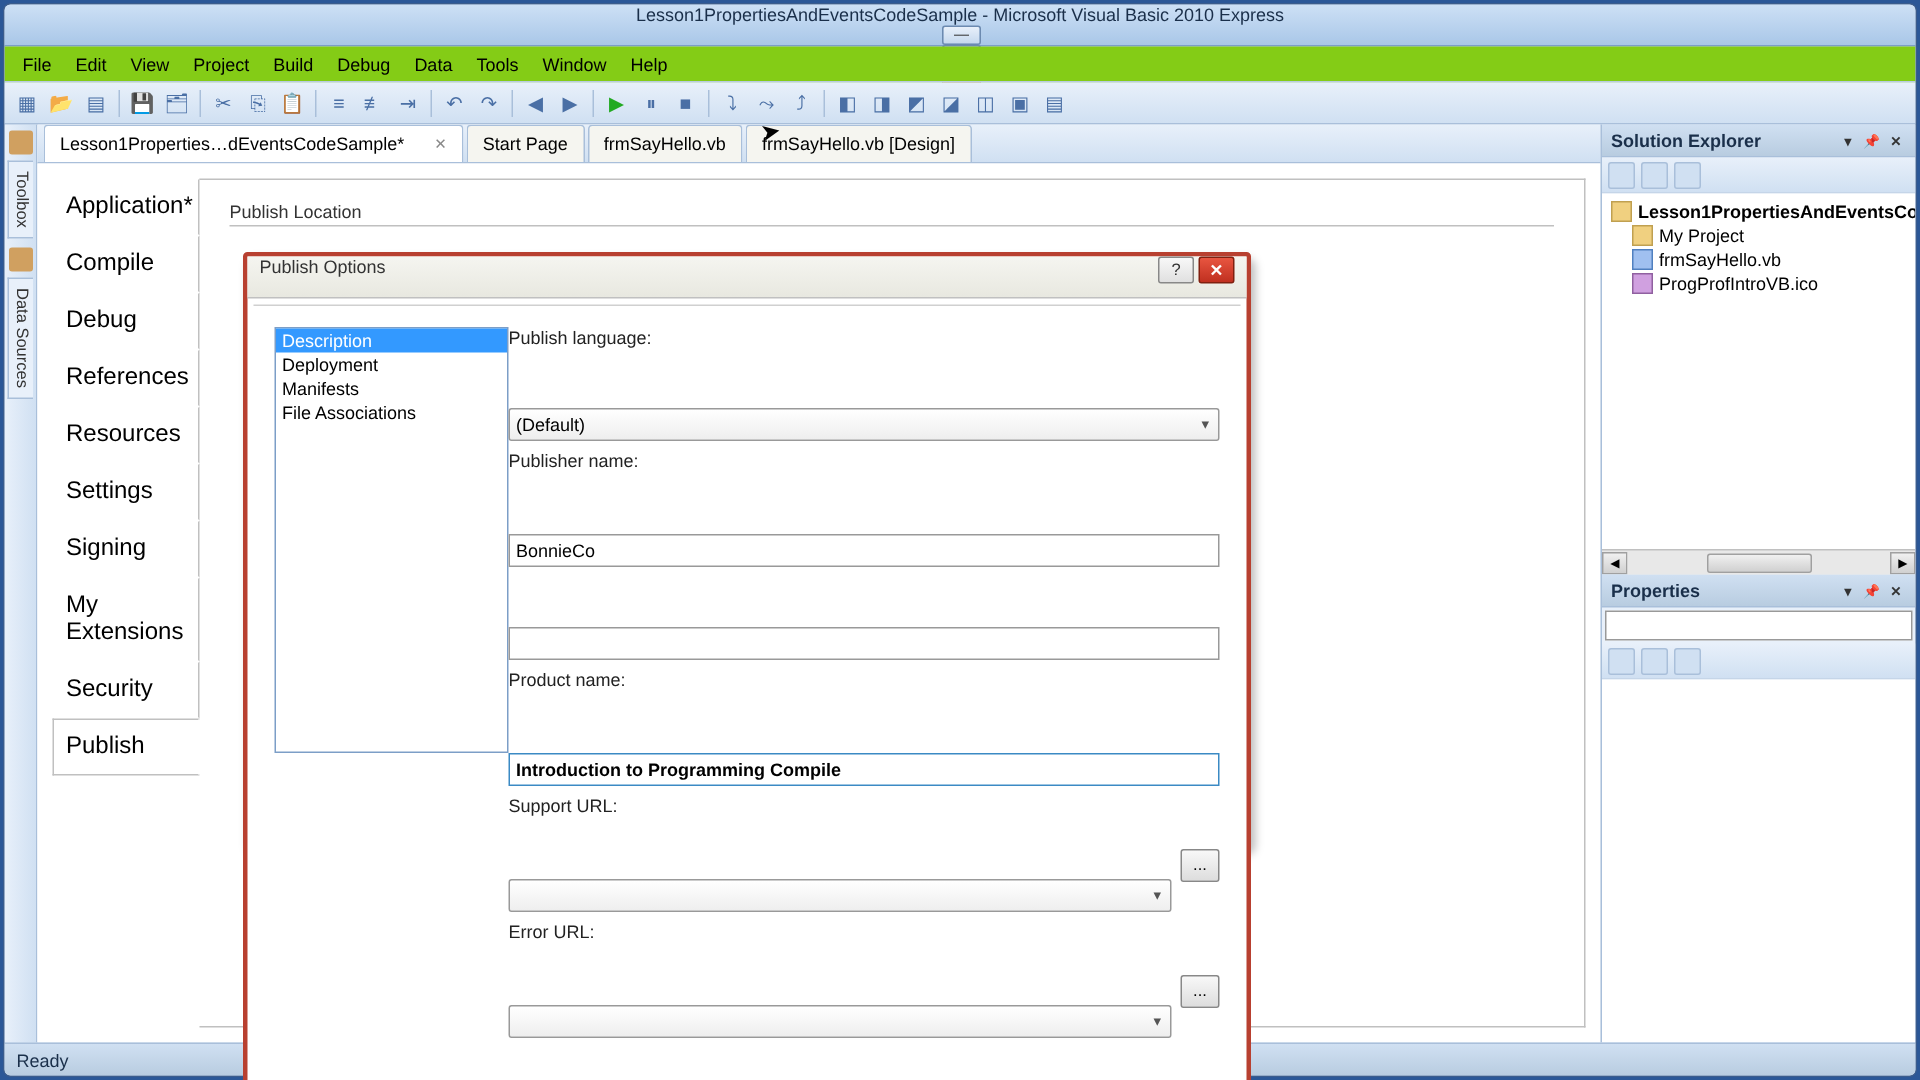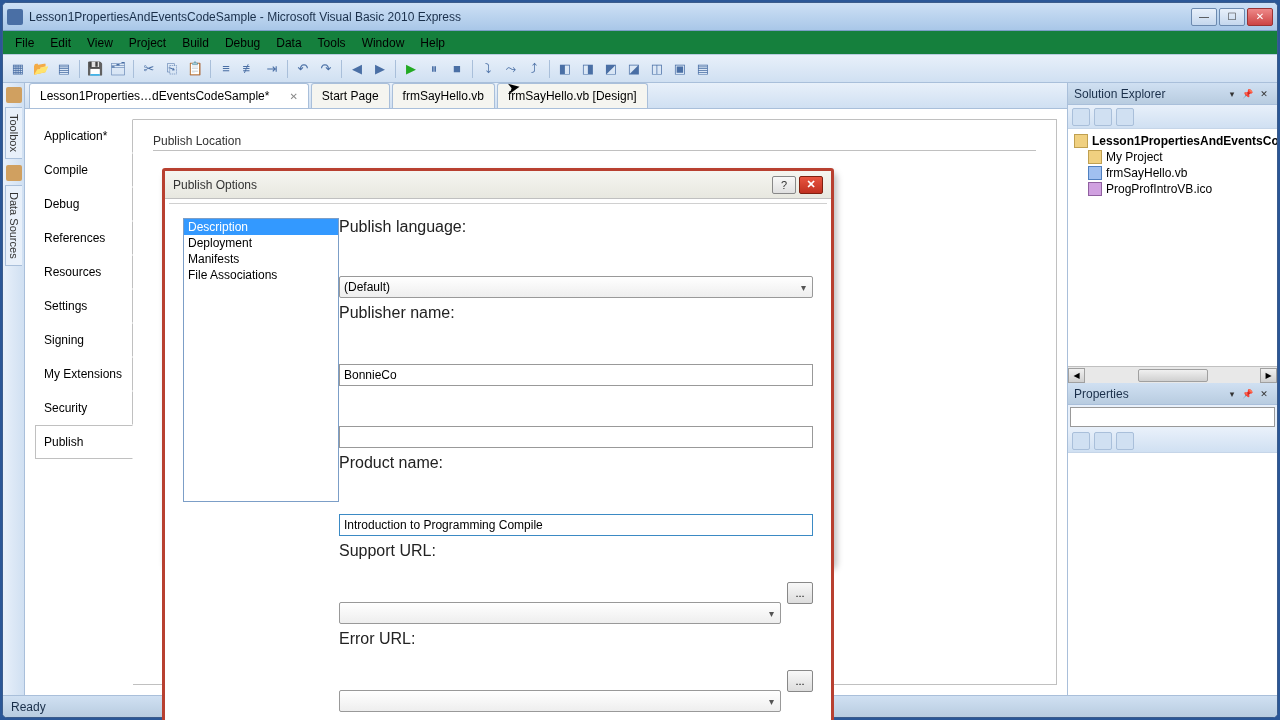--- a/index.html
+++ b/index.html
@@ -2,28 +2,28 @@
 <html><head>
 <meta charset="utf-8">
 <style>
 * { box-sizing: border-box; margin: 0; padding: 0; font-family: "Segoe UI", Tahoma, sans-serif; font-size: 12px; }
 body { background: #2b5797; width: 1280px; height: 720px; overflow: hidden; position: relative; }
 
 
 .window { position: absolute; left: 2px; top: 2px; right: 2px; bottom: 2px; background: #d6e5f5; border: 1px solid #3b5c8c; border-radius: 5px; overflow: hidden; display: flex; flex-direction: column; }
 
 
-.titlebar { height: 28px; background: linear-gradient(#cde0f5,#a9c7e8); display: flex; align-items: center; padding: 0 4px; border-bottom: 1px solid #7c9ec7; }
+.titlebar { height: 28px; background: linear-gradient(#cde0f5,#a9c7e8); display: flex; align-items: center; padding: 0 4px; border-bottom: 1px solid #7c9ec7; flex-direction: column; }
 .titlebar .icon { width: 16px; height: 16px; background: #4a6fa5; margin-right: 6px; border-radius: 2px; }
 .titlebar .title { flex: 1; color: #1a2f4a; font-size: 12px; }
 .win-btn { width: 26px; height: 18px; margin-left: 2px; border: 1px solid #6c8ab0; border-radius: 2px; background: linear-gradient(#e8f0fa,#c5d8ee); display: flex; align-items: center; justify-content: center; font-size: 10px; color: #333; cursor: pointer; }
 .win-btn.close { background: linear-gradient(#e88,#c44); color: #fff; border-color: #933; }
 
 
-.menubar { height: 24px; background: #15803d; display: flex; align-items: center; padding: 0 4px; border-bottom: 1px solid #b8cce0; }
+.menubar { height: 24px; background: #84cc16; display: flex; align-items: center; padding: 0 4px; border-bottom: 1px solid #b8cce0; }
 .menubar span { padding: 3px 8px; cursor: pointer; }
 
 
 .toolbar { height: 28px; background: linear-gradient(#e8f0fa,#d0e0f2); border-bottom: 1px solid #a9bfda; display: flex; align-items: center; padding: 0 4px; gap: 1px; }
 .tb-btn { width: 22px; height: 22px; display: flex; align-items: center; justify-content: center; border-radius: 2px; cursor: pointer; color: #4a6fa5; font-size: 13px; }
 .tb-sep { width: 1px; height: 18px; background: #a9bfda; margin: 0 3px; }
 
 
 .main { flex: 1; display: flex; overflow: hidden; }
 
@@ -35,53 +35,53 @@
 
 .doc-area { flex: 1; display: flex; flex-direction: column; background: #fff; }
 .doc-tabs { height: 26px; background: linear-gradient(#e8f0fa,#d0e0f2); display: flex; align-items: flex-end; border-bottom: 1px solid #a9bfda; padding-left: 4px; }
 .doc-tab { padding: 5px 10px; background: #f5f5f0; border: 1px solid #a9bfda; border-bottom: none; margin-right: 2px; border-radius: 3px 3px 0 0; font-size: 11px; cursor: pointer; display: flex; align-items: center; gap: 20px; }
 .doc-tab.active { background: #fff; font-weight: normal; }
 .doc-tab .x { color: #888; font-size: 10px; }
 
 
 .designer { flex: 1; display: flex; background: #fff; padding: 10px; gap: 0; }
 .nav-list { width: 98px; background: #fff; }
-.nav-item { padding: 9px 8px; border: 1px solid transparent; border-right: 1px solid #c0c0c0; cursor: pointer; font-size: 12px; }
+.nav-item { padding: 9px 8px; border: 1px solid transparent; border-right: 1px solid #c0c0c0; cursor: pointer; font-size: 16px; }
 .nav-item.active { border: 1px solid #c0c0c0; border-right: 1px solid #fff; background: #fff; }
 .nav-content { flex: 1; border: 1px solid #c0c0c0; border-left: none; padding: 14px 20px; position: relative; }
 .section-hdr { font-size: 12px; color: #333; border-bottom: 1px solid #c0c0c0; padding-bottom: 2px; margin-bottom: 10px; }
 
 
 .dialog-shadow { position: absolute; left: 165px; top: 172px; width: 672px; height: 398px; background: rgba(0,0,0,0.25); border-radius: 6px; filter: blur(3px); }
 .dialog { position: absolute; left: 162px; top: 168px; width: 672px; background: #fff; border: 3px solid #b84030; border-radius: 3px; display: flex; flex-direction: column; }
-.dialog-title { height: 28px; background: linear-gradient(#f5f5f0,#e8e8e0); display: flex; align-items: center; padding: 0 8px; font-size: 12px; color: #333; border-bottom: 1px solid #c0c0c0; }
+.dialog-title { height: 28px; background: linear-gradient(#f5f5f0,#e8e8e0); display: flex; padding: 0 8px; font-size: 12px; color: #333; border-bottom: 1px solid #c0c0c0; }
 .dialog-title .spacer { flex: 1; }
 .dialog-title .dbtn { width: 24px; height: 18px; border: 1px solid #888; border-radius: 2px; background: linear-gradient(#f8f8f8,#e0e0e0); margin-left: 3px; display: flex; align-items: center; justify-content: center; font-size: 11px; cursor: pointer; }
 .dialog-title .dbtn.close { background: linear-gradient(#e85540,#c03020); color: #fff; border-color: #802010; font-weight: bold; }
 .dialog-body { padding: 14px; display: flex; gap: 0; border-top: 1px solid #d0d0d0; margin: 4px; }
 .option-list { width: 156px; height: 284px; border: 1px solid #7c9ec7; background: #fff; }
 .option-item { padding: 1px 4px; font-size: 12px; cursor: pointer; }
 .option-item.selected { background: #3399ff; color: #fff; }
 .form-col { flex: 1; }
-.form-col label { display: block; font-size: 16px; color: #222; margin-bottom: 2px; margin-top: 6px; }
+.form-col label { display: block; font-size: 12px; color: #222; margin-bottom: 2px; margin-top: 6px; }
 .form-col label:first-child { margin-top: 0; }
 .form-col input[type=text], .form-col .combo { width: 100%; height: 22px; border: 1px solid #999; padding: 2px 4px; font-size: 12px; background: #fff; margin-top: 40px; }
 .form-col .combo { background: linear-gradient(#fff,#eee); position: relative; display: flex; align-items: center; border-radius: 2px; }
 .form-col .combo::after { content: "▾"; position: absolute; right: 6px; font-size: 10px; color: #555; }
 .url-row { display: flex; gap: 6px; align-items: center; }
 .url-row .combo { flex: 1; }
 .url-row .browse { width: 26px; height: 22px; border: 1px solid #888; background: linear-gradient(#f8f8f8,#ddd); border-radius: 2px; font-size: 11px; cursor: pointer; }
 .dialog-buttons { display: flex; justify-content: flex-end; padding: 10px 18px 14px; }
 .dialog-buttons button { width: 72px; height: 24px; border: 1px solid #888; background: linear-gradient(#fafafa,#e0e0e0); border-radius: 3px; cursor: pointer; font-size: 12px; }
 .dialog-buttons button.ok { border: 1px solid #3b8ac4; box-shadow: 0 0 0 1px #7cb8e8 inset; }
 
 
 .right-panels { width: 210px; display: flex; flex-direction: column; border-left: 1px solid #a9bfda; }
 .panel { display: flex; flex-direction: column; background: #e8f0fa; }
-.panel-header { height: 22px; background: linear-gradient(#d0e0f2,#b8cce0); display: flex; align-items: center; padding: 0 6px; font-size: 11px; color: #1a2f4a; border-bottom: 1px solid #a9bfda; }
+.panel-header { height: 22px; background: linear-gradient(#d0e0f2,#b8cce0); display: flex; align-items: center; padding: 0 6px; font-size: 11px; color: #1a2f4a; border-bottom: 1px solid #a9bfda; font-weight: bold; }
 .panel-header .spacer { flex: 1; }
 .panel-header .pbtn { width: 14px; height: 14px; margin-left: 2px; font-size: 9px; color: #333; cursor: pointer; display: flex; align-items: center; justify-content: center; }
 .panel-toolbar { height: 24px; background: linear-gradient(#e8f0fa,#d0e0f2); border-bottom: 1px solid #c5d5e8; display: flex; align-items: center; padding: 0 4px; gap: 4px; }
 .panel-toolbar .pticon { width: 18px; height: 18px; background: #d0e0f2; border: 1px solid #a9bfda; border-radius: 2px; cursor: pointer; }
 .tree { flex: 1; background: #fff; padding: 4px; font-size: 12px; overflow: hidden; }
 .tree-item { padding: 1px 0 1px 16px; display: flex; align-items: center; gap: 4px; white-space: nowrap; }
 .tree-item.root { padding-left: 2px; font-weight: bold; text-align: center; }
 .tree-item .ticon { width: 14px; height: 14px; background: #f0d080; border: 1px solid #c0a050; flex-shrink: 0; }
 .tree-item .ticon.vb { background: #a0c0f0; border-color: #5080c0; }
 .tree-item .ticon.ico { background: #d0a0e0; border-color: #9060a0; }
@@ -294,21 +294,21 @@
       <div class="combo">
           <span>(Default)</span>
         </div>
 
       <label>Publisher name:</label>
       <input type="text" value="BonnieCo" style="">
 
       <input type="text" value="" style="">
 
       <label>Product name:</label>
-      <input type="text" style="border-color: rgb(59, 138, 196);" value="Introduction to Programming Compile">
+      <input type="text" style="border-color: rgb(59, 138, 196); font-weight: bold;" value="Introduction to Programming Compile">
 
       <label>Support URL:</label>
       <div class="url-row">
         <div class="combo">
             <span></span>
           </div>
         <button class="browse">...</button>
       </div>
 
       <label>Error URL:</label>

